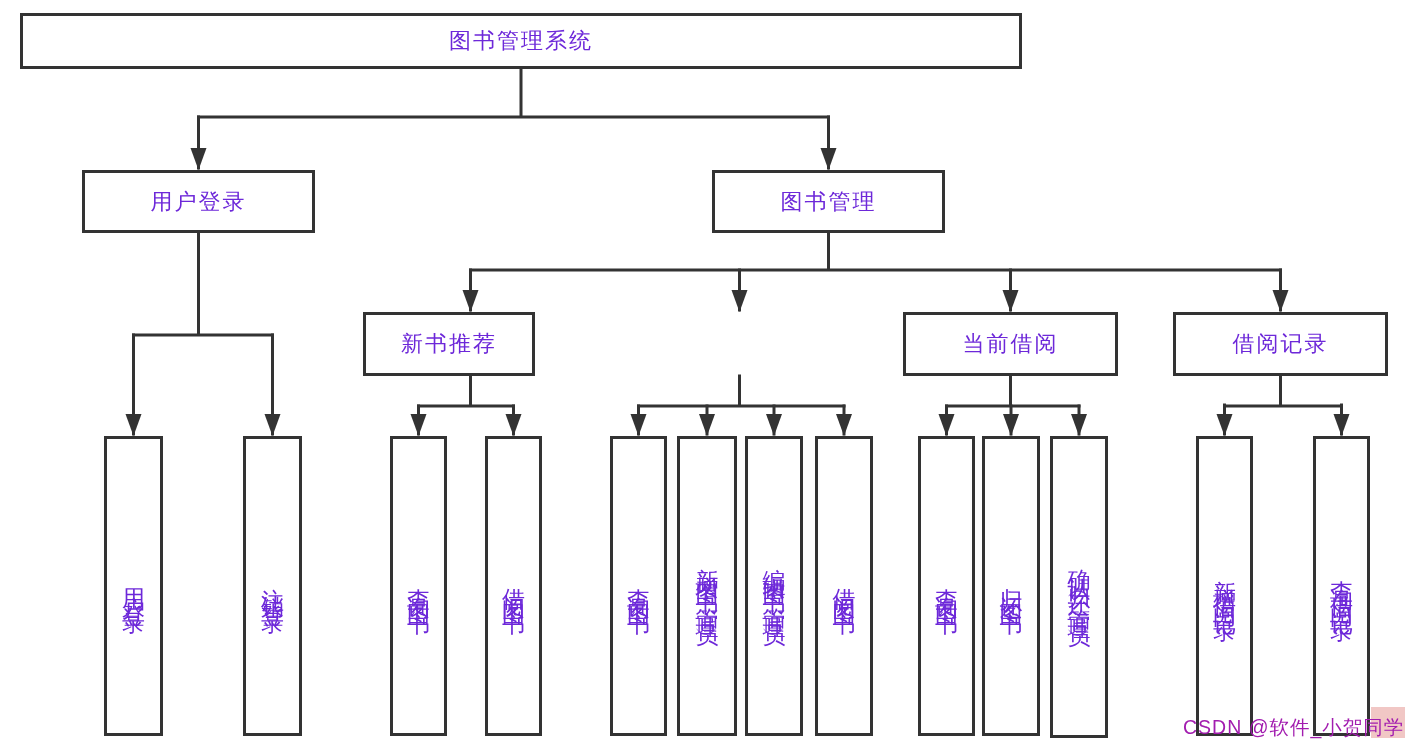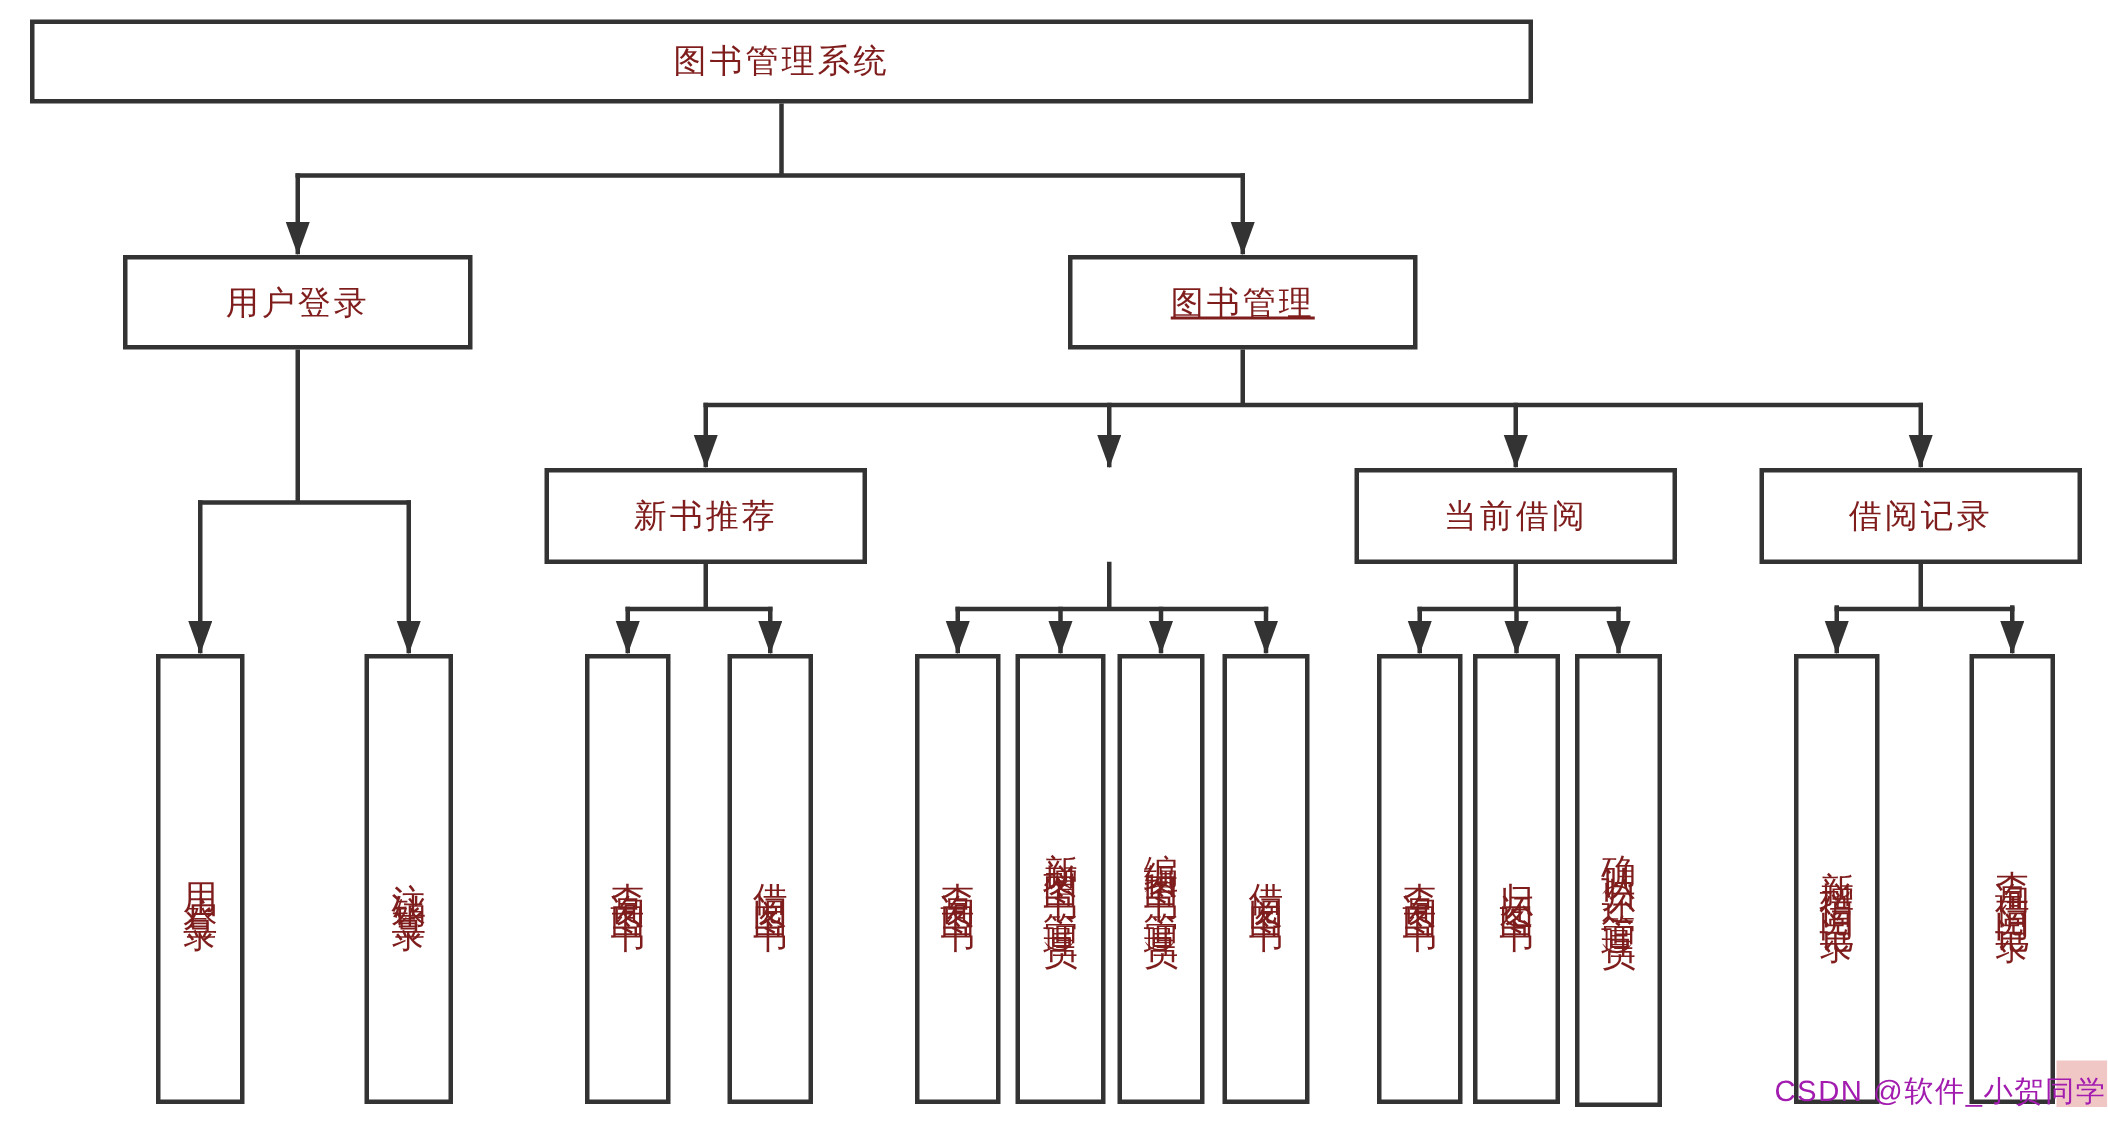--- a/index.html
+++ b/index.html
@@ -4,21 +4,21 @@
 <style>
   html,body { margin:0; padding:0; background:#fff; }
   .stage {
     position:relative; width:1405px; height:747px; background:#ffffff;
     font-family:"Liberation Sans","DejaVu Sans",sans-serif; overflow:hidden;
   }
   .connectors { position:absolute; left:0; top:0; z-index:1; }
   .box {
     position:absolute; background:#ffffff; border:3px solid #333333;
     box-sizing:border-box; display:flex; align-items:center; justify-content:center;
-    color:#7f1d1d; z-index:2;
+    color:#6d28d9; z-index:2;
   }
   .hbox { font-size:22px; letter-spacing:2px; }
   .vbox span {
     writing-mode:vertical-rl; text-orientation:mixed;
     font-size:23px; letter-spacing:8px; line-height:1; white-space:nowrap;
   }
   .watermark {
     position:absolute; left:1183px; top:714px; z-index:5;
     font-size:19.5px; color:#a21caf; letter-spacing:1px; white-space:nowrap;
   }
@@ -74,23 +74,23 @@
       <line x1="1224.5" y1="405" x2="1224.5" y2="434" marker-end="url(#arw)"></line>
       <line x1="1341.5" y1="405" x2="1341.5" y2="434" marker-end="url(#arw)"></line>
     </g>
   </svg>
 
   <div class="watermark-highlight"></div>
 
   <div class="box hbox" style="left:20px; top:13px; width:1002px; height:56px;">图书管理系统</div>
 
   <div class="box hbox" style="left:82px; top:170px; width:233px; height:63px;">用户登录</div>
-  <div class="box hbox" style="left:712px; top:170px; width:233px; height:63px;text-decoration:underline;">图书管理</div>
+  <div class="box hbox" style="left:712px; top:170px; width:233px; height:63px;">图书管理</div>
 
-  <div class="box hbox" style="left:363px; top:312px; width:215px; height:64px;">新书推荐</div>
+  <div class="box hbox" style="left:363px; top:312px; width:172px; height:64px;">新书推荐</div>
   <div class="box hbox" style="left:903px; top:312px; width:215px; height:64px;">当前借阅</div>
   <div class="box hbox" style="left:1173px; top:312px; width:215px; height:64px;">借阅记录</div>
 
   <div class="box vbox" style="left:104px; top:436px; width:59px; height:300px;">
     <span>用户登录</span>
   </div>
   <div class="box vbox" style="left:243px; top:436px; width:59px; height:300px;">
     <span>注销登录</span>
   </div>
 

